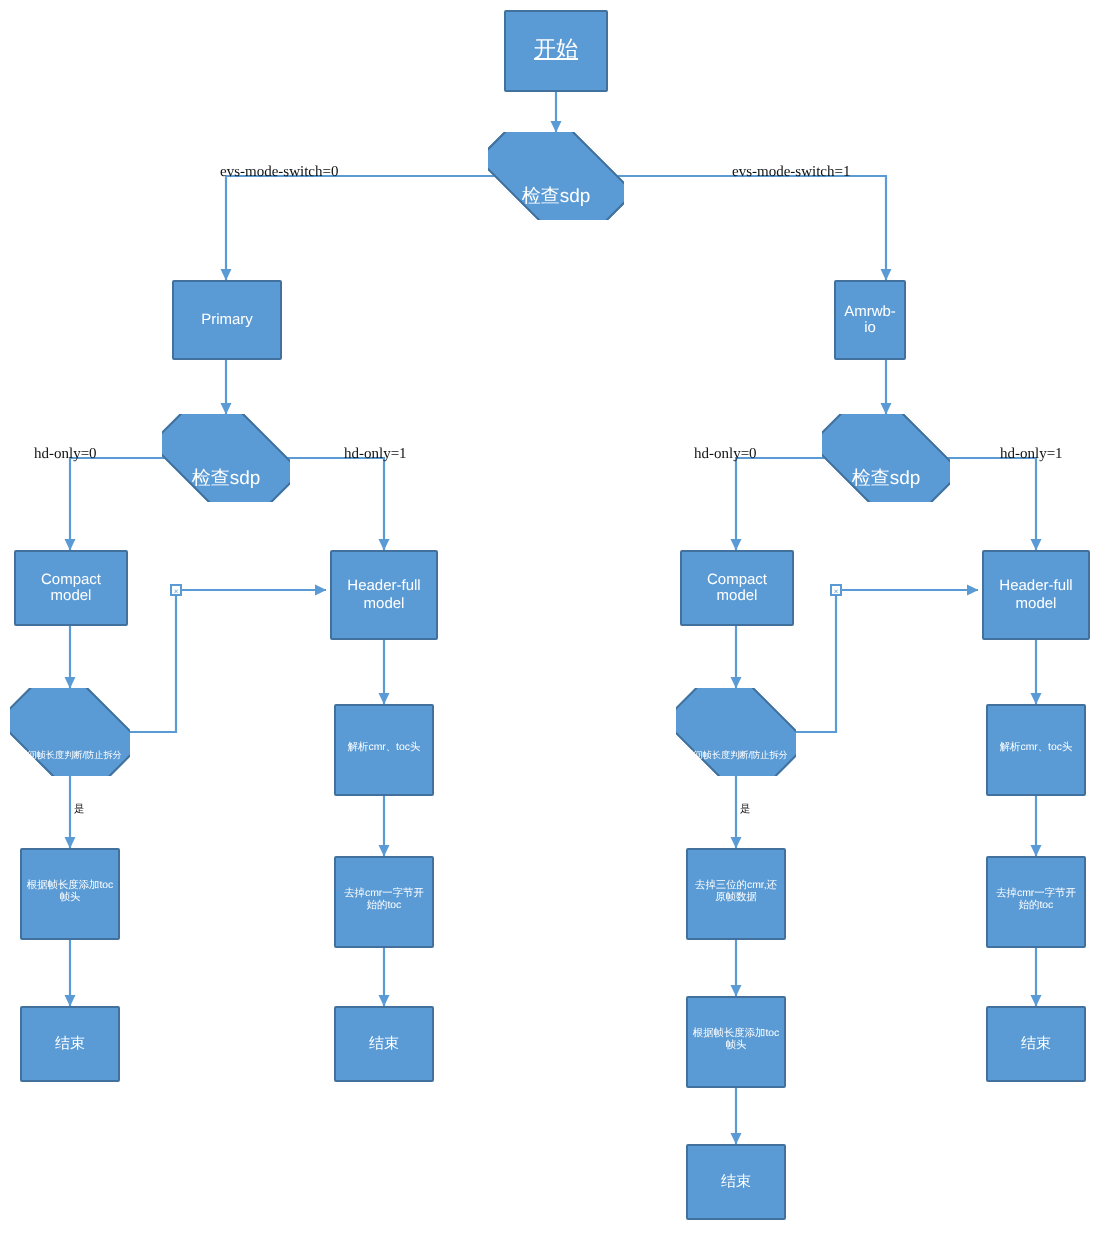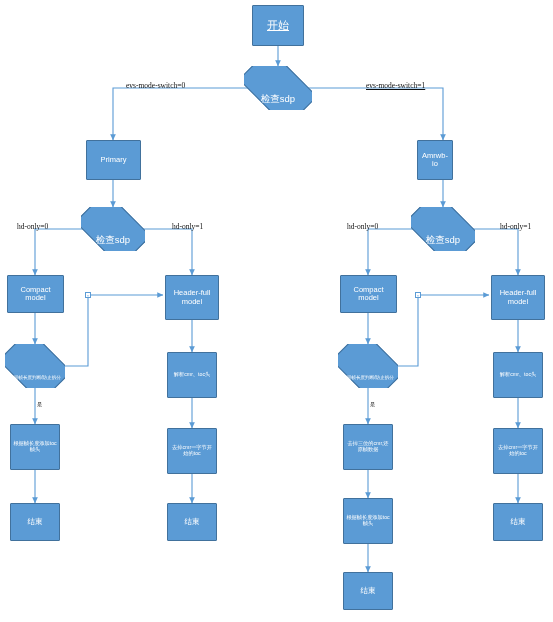--- a/index.html
+++ b/index.html
@@ -245,23 +245,23 @@
   </div>
 
   <div class="node rect sz-sm" style="left:343px;top:572px;width:50px;height:38px;">
     <span>结束</span>
   </div>
 
   <div class="node rect sz-sm" style="left:493px;top:503px;width:50px;height:38px;">
     <span>结束</span>
   </div>
 
-  <div class="edge-label sz-sm" style="left:126px;top:81px;text-align:right;">evs-mode-switch=0</div>
-
-  <div class="edge-label sz-sm" style="left:366px;top:81px;text-decoration:underline;">evs-mode-switch=1</div>
+  <div class="edge-label sz-sm" style="left:110px;top:81px;text-align:right;">evs-mode-switch=0</div>
+
+  <div class="edge-label sz-sm" style="left:366px;top:81px;">evs-mode-switch=1</div>
 
   <div class="edge-label sz-sm" style="left:17px;top:222px;">hd-only=0</div>
 
   <div class="edge-label sz-sm" style="left:172px;top:222px;">hd-only=1</div>
 
   <div class="edge-label sz-sm" style="left:347px;top:222px;">hd-only=0</div>
 
   <div class="edge-label sz-sm" style="left:500px;top:222px;">hd-only=1</div>
 
   <div class="tiny-label sz-xs" style="left:37px;top:401px;">是</div>

